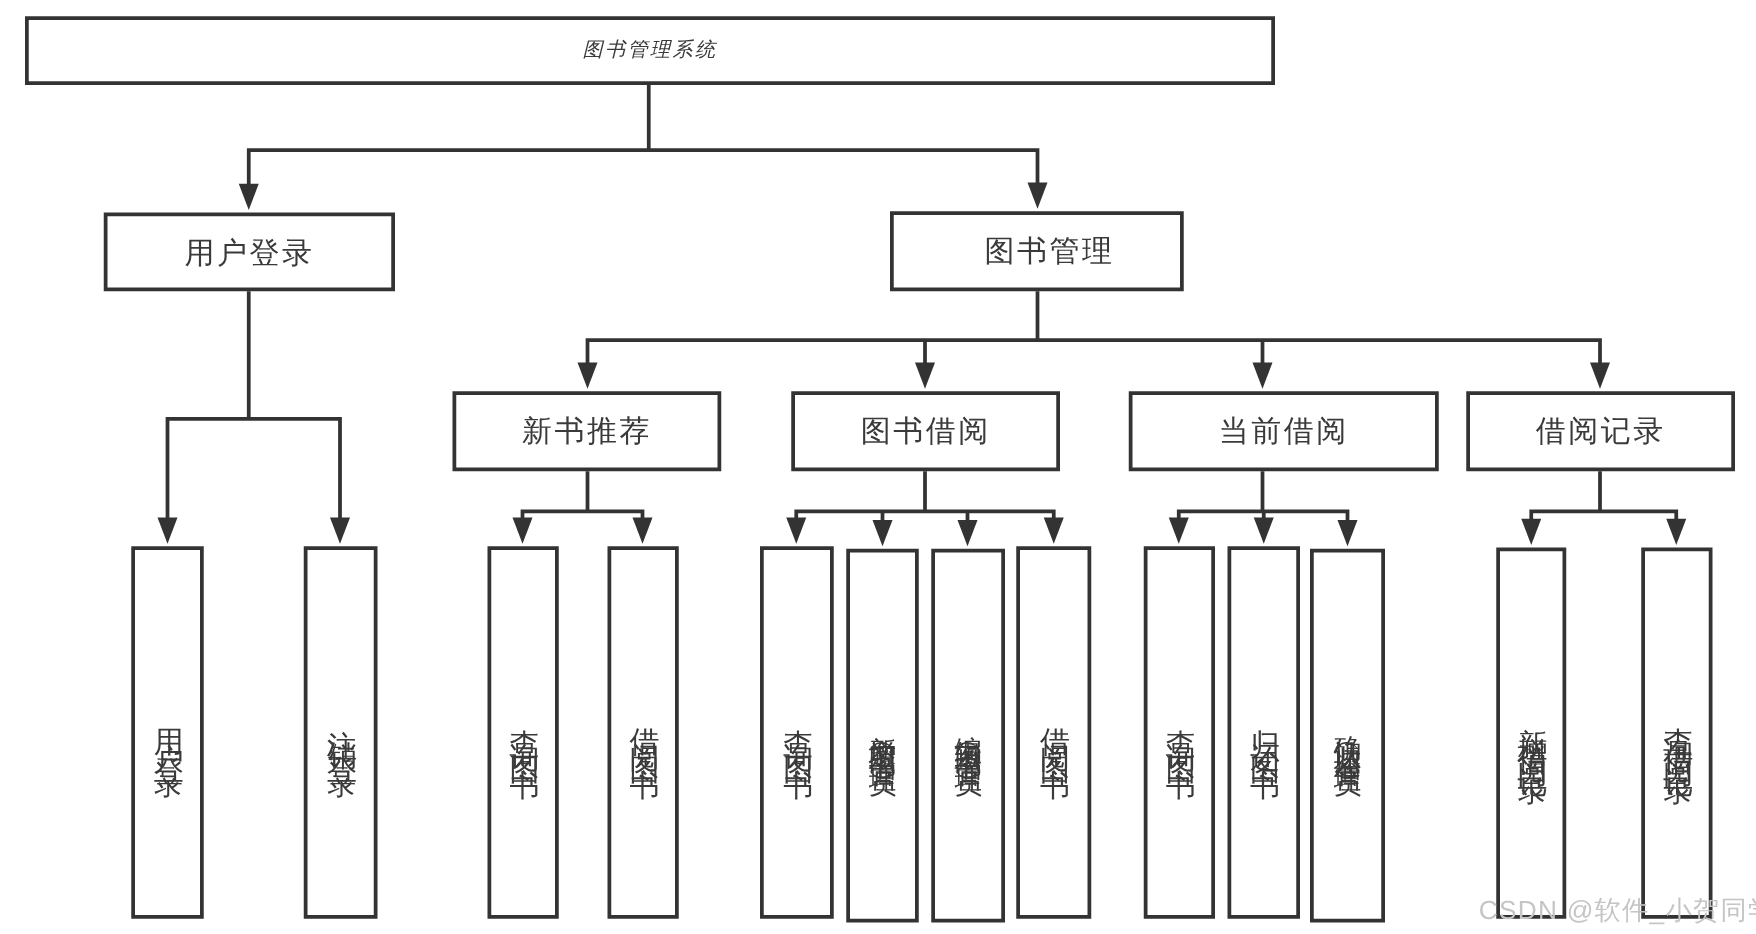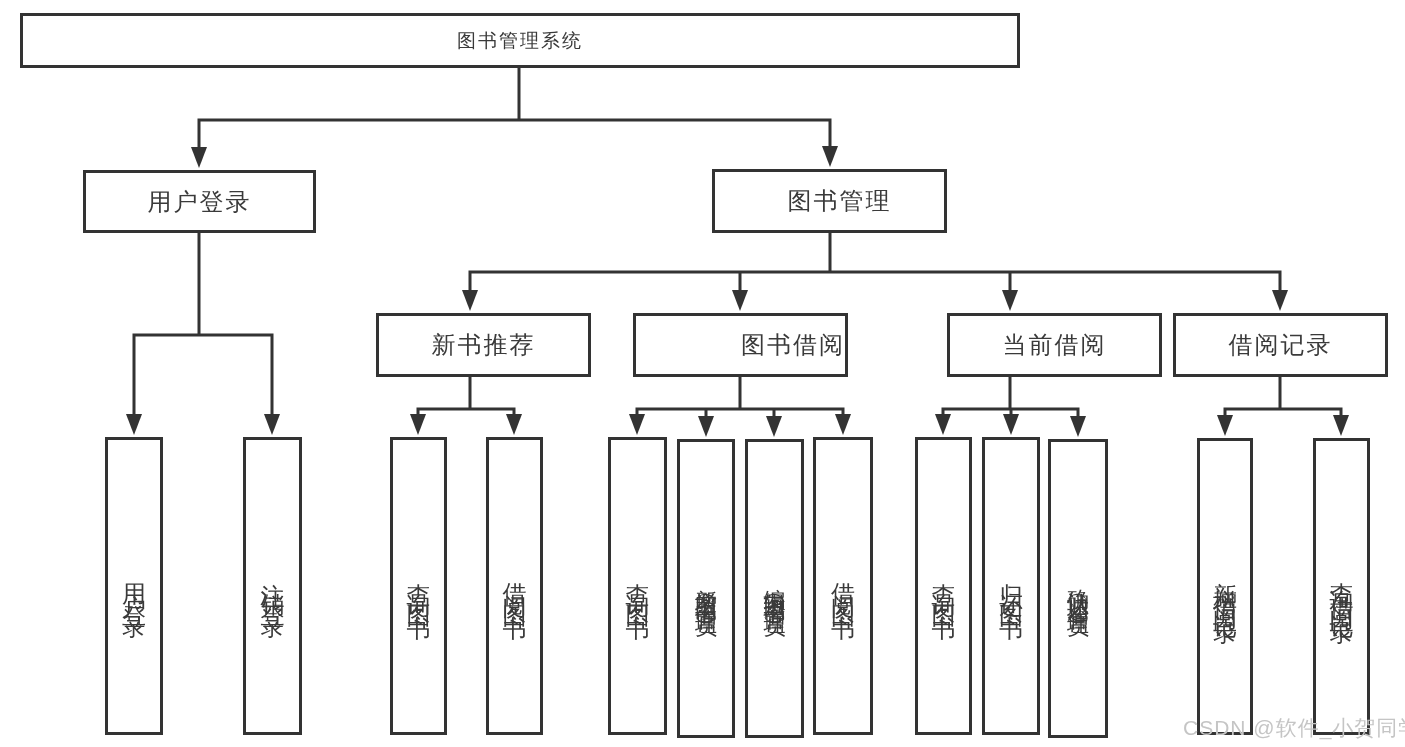--- a/index.html
+++ b/index.html
@@ -22,21 +22,21 @@
     box-sizing: border-box;
     border: 3px solid #333333;
     background: #ffffff;
     display: flex;
     align-items: center;
     justify-content: center;
     color: #3a3a3a;
     z-index: 2;
   }
   .h-node { font-size: 24px; letter-spacing: 2px; white-space: nowrap; }
-  .root-node { font-size: 19px; }
+  .root-node { font-size: 16px; font-style: italic; }
   .v-node span {
     writing-mode: vertical-rl;
     text-orientation: mixed;
     white-space: nowrap;
     color: #3a3a3a;
   }
   .v-short span { font-size: 24px; letter-spacing: 11px; }
   .v-mid   span { font-size: 24px; letter-spacing: 8px; }
   .v-long  span { font-size: 22px; letter-spacing: 4px; }
   #watermark {
@@ -99,27 +99,27 @@
     <span>图书管理系统</span>
   </div>
 
   <div class="node h-node" style="left:83px; top:170px; width:233px; height:63px;">
     <span>用户登录</span>
   </div>
   <div class="node h-node" style="left:712px; top:169px; width:235px; height:64px;padding-left:20px;">
     <span>图书管理</span>
   </div>
 
-  <div class="node h-node" style="left:376px; top:313px; width:215px; height:64px;">
+  <div class="node h-node" style="left:362px; top:313px; width:215px; height:64px;">
     <span>新书推荐</span>
   </div>
-  <div class="node h-node" style="left:633px; top:313px; width:215px; height:64px;justify-content:flex-end;">
+  <div class="node h-node" style="left:633px; top:313px; width:215px; height:64px;">
     <span>图书借阅</span>
   </div>
-  <div class="node h-node" style="left:947px; top:313px; width:215px; height:64px;">
+  <div class="node h-node" style="left:903px; top:313px; width:248px; height:64px;">
     <span>当前借阅</span>
   </div>
   <div class="node h-node" style="left:1173px; top:313px; width:215px; height:64px;">
     <span>借阅记录</span>
   </div>
 
   <div class="node v-node v-short" style="left:105px; top:437px; width:58px; height:298px;">
     <span>用户登录</span>
   </div>
   <div class="node v-node v-short" style="left:243px; top:437px; width:59px; height:298px;">

